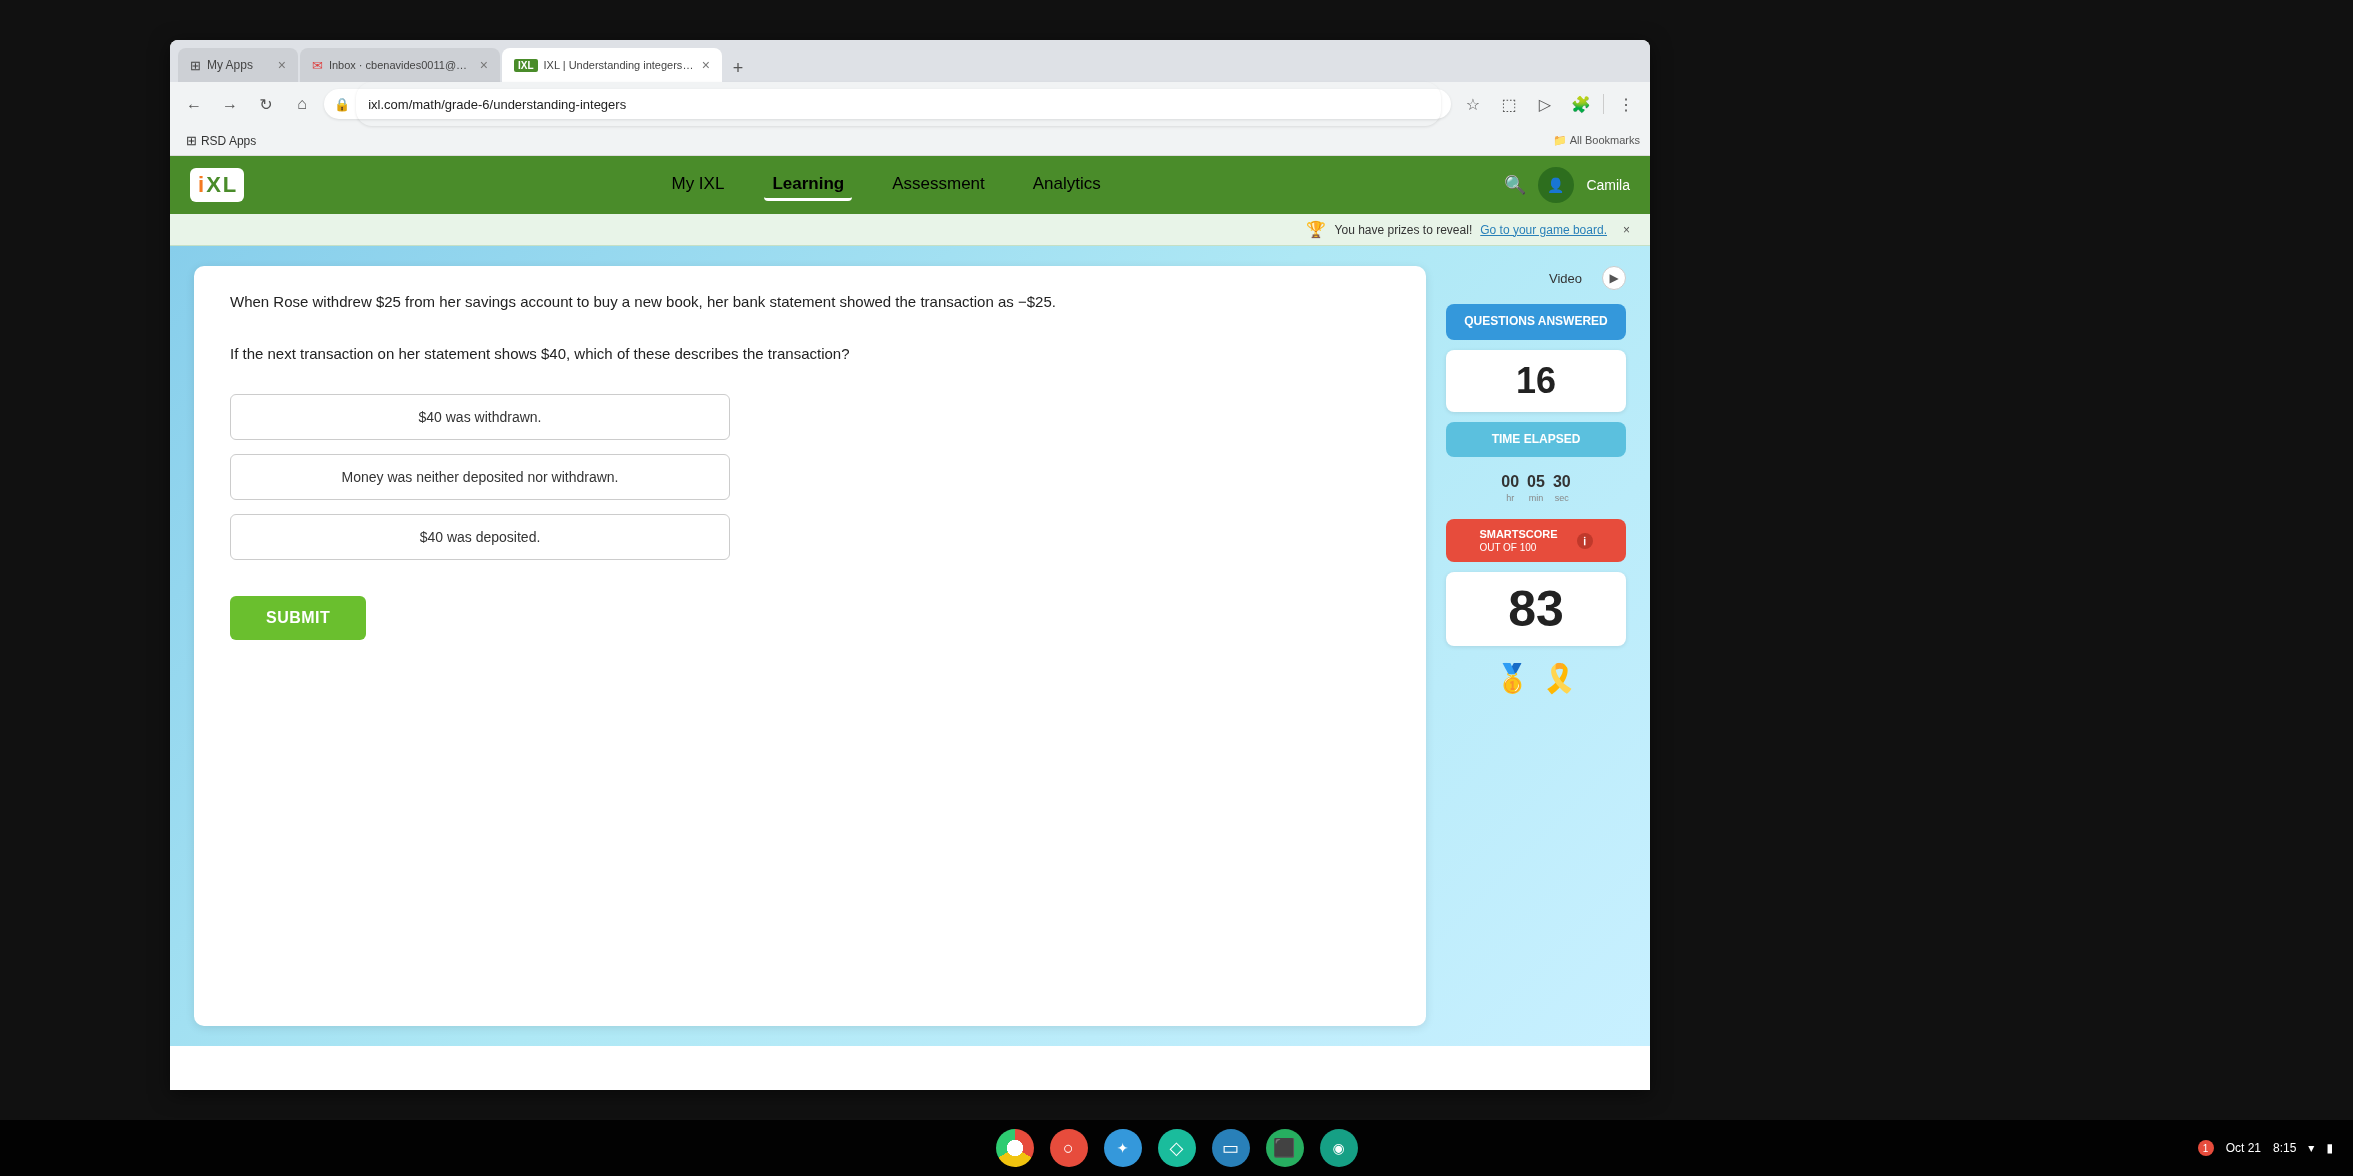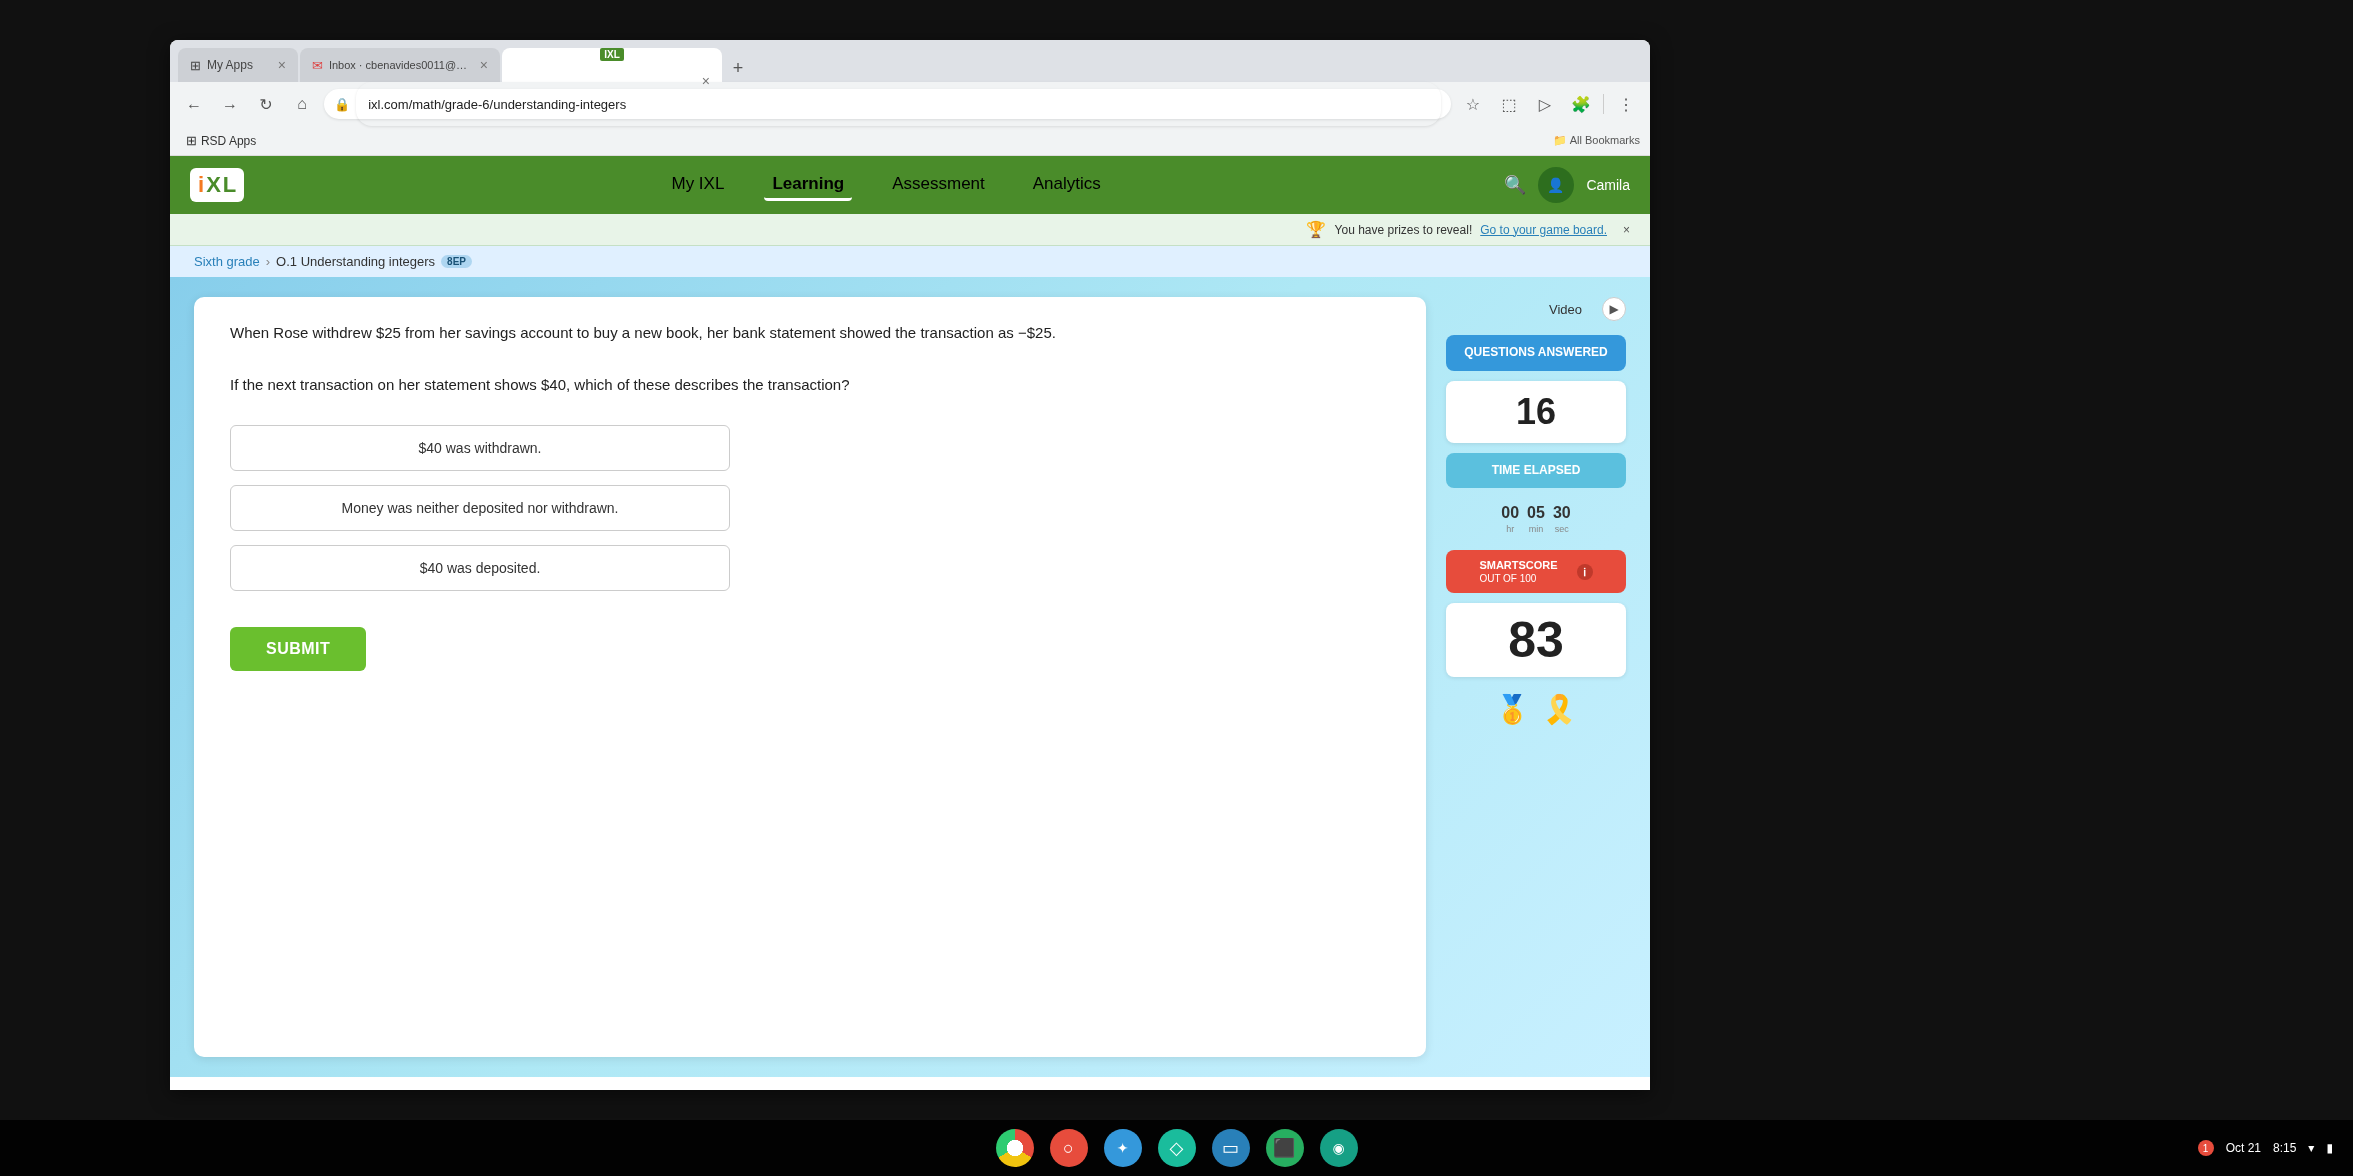--- a/index.html
+++ b/index.html
@@ -43,21 +43,20 @@
       padding: 0 12px;
       font-size: 12px;
       color: #444;
       gap: 6px;
       min-width: 160px;
       max-width: 220px;
       cursor: pointer;
     }
     .tab.active {
       background: #fff;
-      flex-direction: column;
     }
     .tab-inactive {
       background: #cdd0d5;
     }
     .tab-close {
       margin-left: auto;
       color: #777;
       font-size: 14px;
     }
     .tab-icon-gmail { color: #d44; font-size: 13px; }
@@ -576,26 +575,20 @@
         </div>
       </div>
 
       <div class="prize-banner">
         <span class="prize-trophy">🏆</span>
         <span>You have prizes to reveal!</span>
         <span class="prize-link">Go to your game board.</span>
         <span class="prize-close">×</span>
       </div>
 
-      <div class="breadcrumb-bar">
-        <span>Sixth grade</span>
-        <span class="breadcrumb-sep">›</span>
-        <span class="breadcrumb-current">O.1 Understanding integers</span>
-        <span class="breadcrumb-badge">8EP</span>
-      </div>
 
       <div class="main-content">
 
         <div class="question-card">
           <p class="question-text">When Rose withdrew $25 from her savings account to buy a new book, her bank statement showed the transaction as −$25.</p>
           <p class="question-sub">If the next transaction on her statement shows $40, which of these describes the transaction?</p>
 
           <div class="answer-choices">
             <div class="answer-choice">
               <span>$40 was withdrawn.</span>

